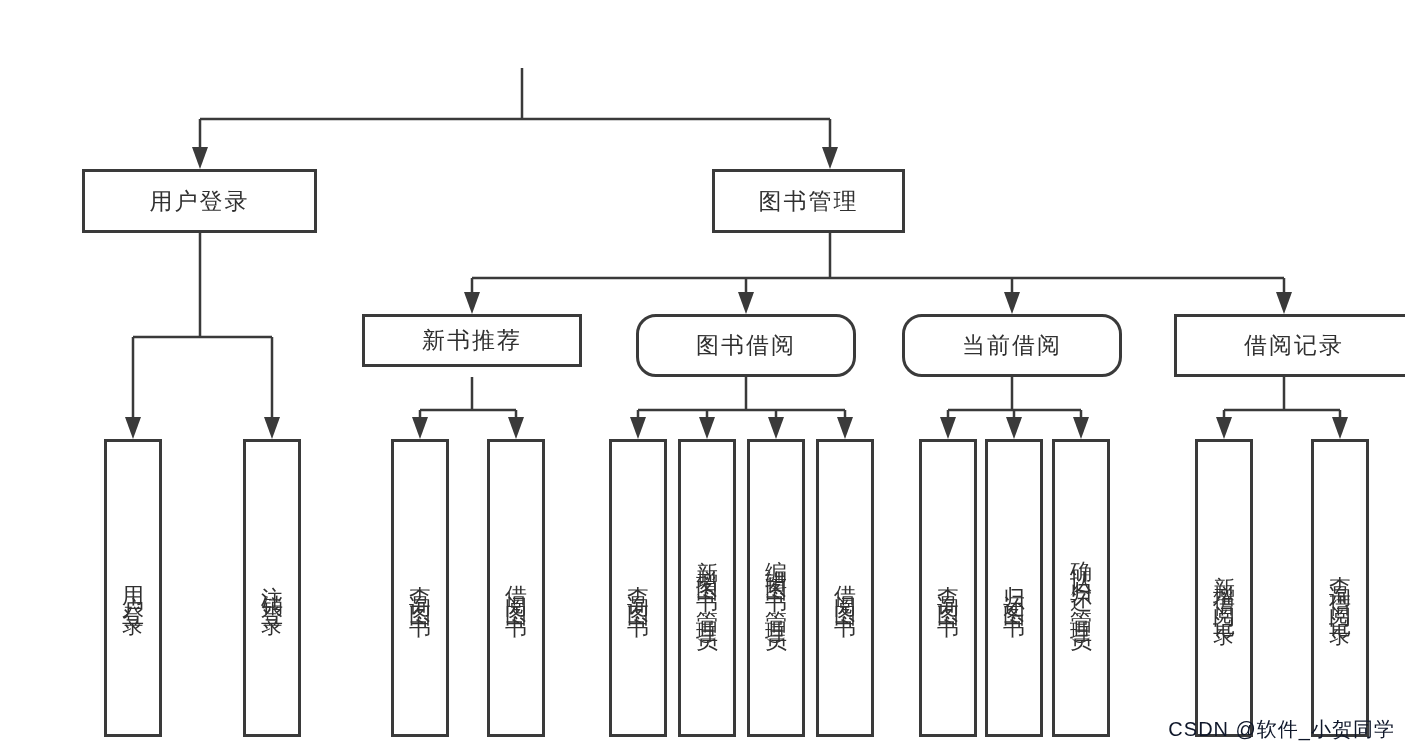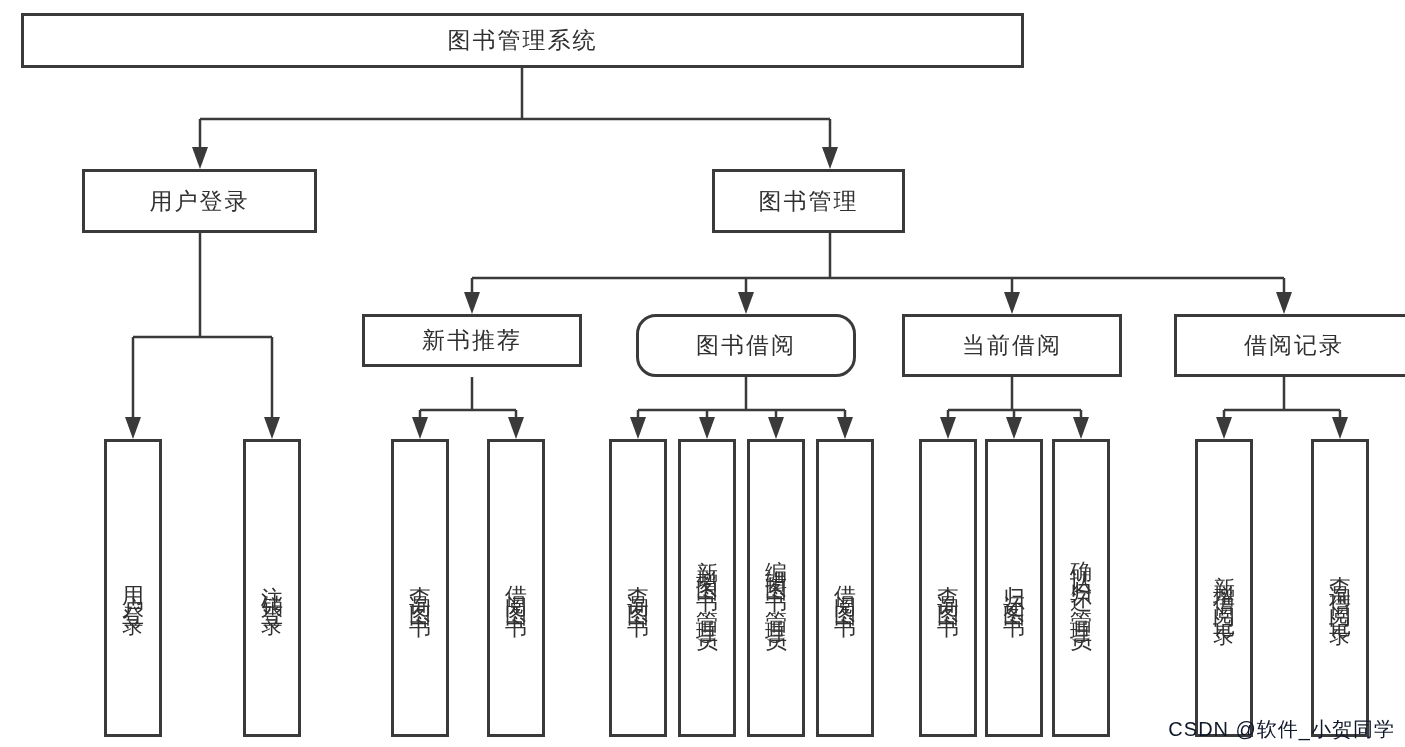--- a/index.html
+++ b/index.html
@@ -108,38 +108,35 @@
       <polygon points="1006,417 1022,417 1014,439"></polygon>
       <polygon points="1073,417 1089,417 1081,439"></polygon>
     </g>
     <g>
       <path d="M1284 377 V410 M1224 410 H1340 M1224 410 V422 M1340 410 V422"></path>
       <polygon points="1216,417 1232,417 1224,439"></polygon>
       <polygon points="1332,417 1348,417 1340,439"></polygon>
     </g>
   </svg>
 
-  <div class="box h-box" style="left:21px; top:13px; width:1003px; height:55px;">
-    <span>图书管理系统</span>
-  </div>
 
   <div class="box h-box" style="left:82px; top:169px; width:235px; height:64px;">
     <span>用户登录</span>
   </div>
   <div class="box h-box" style="left:712px; top:169px; width:193px; height:64px;align-items:center;">
     <span>图书管理</span>
   </div>
 
   <div class="box h-box" style="left:362px; top:314px; width:220px; height:53px;">
     <span>新书推荐</span>
   </div>
   <div class="box h-box" style="left:636px; top:314px; width:220px; height:63px;border-radius:20px;">
     <span>图书借阅</span>
   </div>
-  <div class="box h-box" style="left:902px; top:314px; width:220px; height:63px;">
+  <div class="box h-box" style="left:902px; top:314px; width:220px; height:63px;border-radius:20px;">
     <span>当前借阅</span>
   </div>
   <div class="box h-box" style="left:1174px; top:314px; width:240px; height:63px;">
     <span>借阅记录</span>
   </div>
 
   <div class="box v-box" style="left:104px;">
     <span>用户登录</span>
   </div>
   <div class="box v-box" style="left:243px;">

